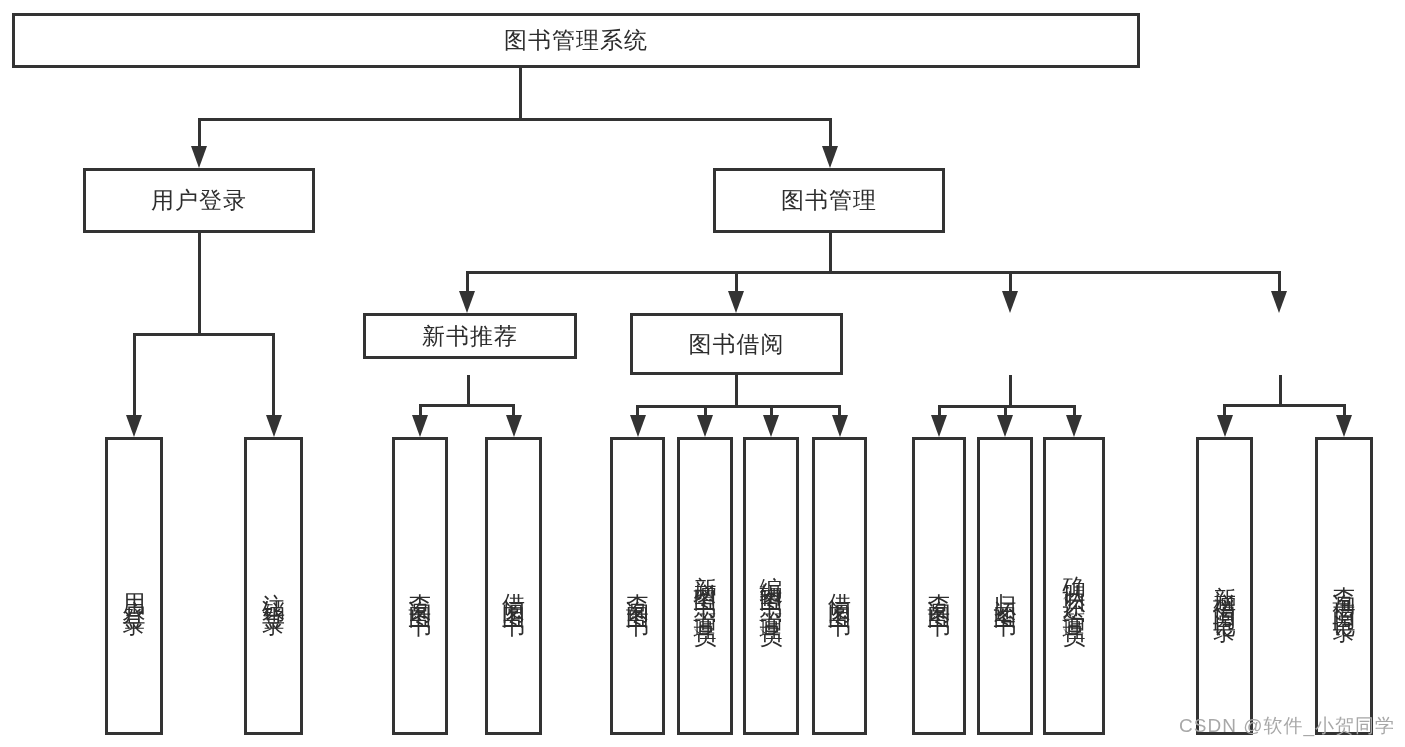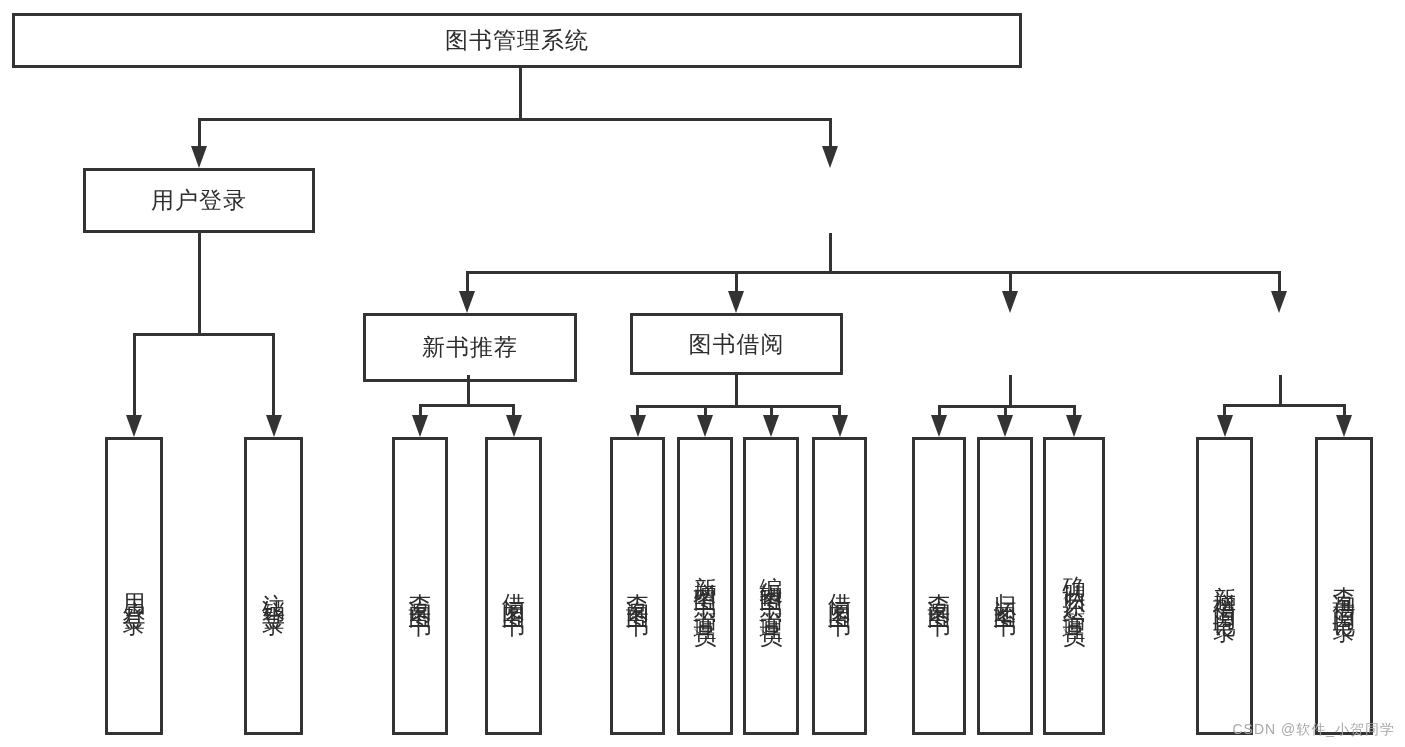--- a/index.html
+++ b/index.html
@@ -39,35 +39,36 @@
   .cline{position:absolute;background:var(--line);}
   .arrowhead{
     position:absolute;width:0;height:0;
     border-left:8px solid transparent;
     border-right:8px solid transparent;
     border-top:22px solid var(--line);
   }
   .watermark{
     position:absolute;
     right:10px;bottom:8px;
-    font-size:14px;
+    font-size:19px;
     color:var(--wm);
     letter-spacing:1px;
   }
 </style>
 </head>
 <body>
 
 <div id="canvas">
 
-  <div class="box" style="left:12px;top:13px;width:1010px;height:55px;">图书管理系统</div>
+  <div class="box" style="left:12px;top:13px;width:1128px;height:55px;">图书管理系统</div>
 
   <div class="box" style="left:83px;top:168px;width:232px;height:65px;">用户登录</div>
+  <div class="box" style="left:713px;top:168px;width:232px;height:65px;">图书管理</div>
 
-  <div class="box" style="left:363px;top:313px;width:214px;height:69px;">新书推荐</div>
+  <div class="box" style="left:363px;top:313px;width:214px;height:46px;">新书推荐</div>
   <div class="box" style="left:630px;top:313px;width:213px;height:62px;text-align:right;">图书借阅</div>
 
   <div class="box vbox" style="left:105px;top:437px;width:58px;height:298px;">用户登录</div>
   <div class="box vbox" style="left:244px;top:437px;width:59px;height:298px;">注销登录</div>
 
   <div class="box vbox" style="left:392px;top:437px;width:56px;height:298px;">查询图书</div>
   <div class="box vbox" style="left:485px;top:437px;width:57px;height:298px;">借阅图书</div>
 
   <div class="box vbox" style="left:610px;top:437px;width:55px;height:298px;">查询图书</div>
   <div class="box vbox" style="left:677px;top:437px;width:56px;height:298px;">新增图书（管理员）</div>

